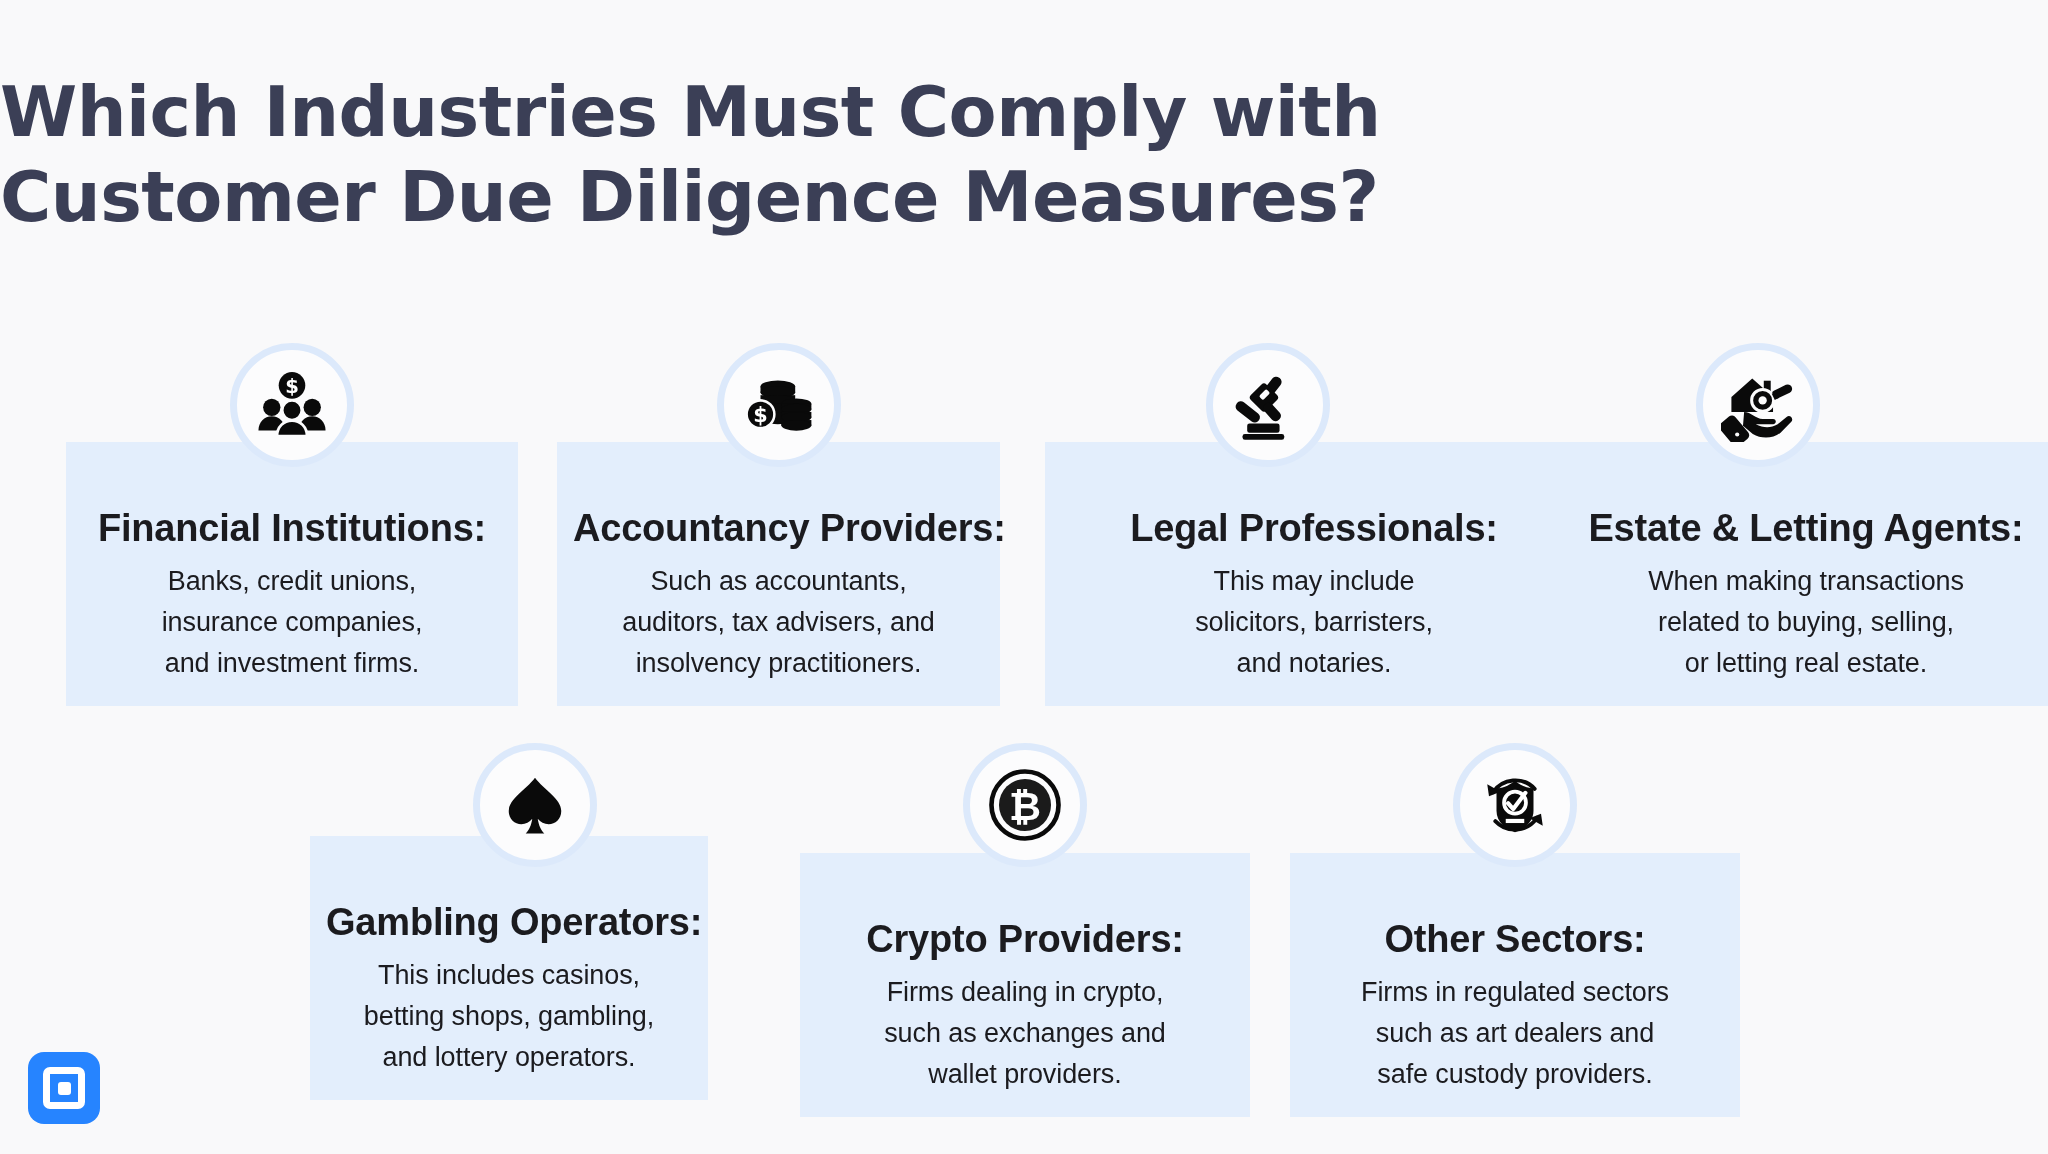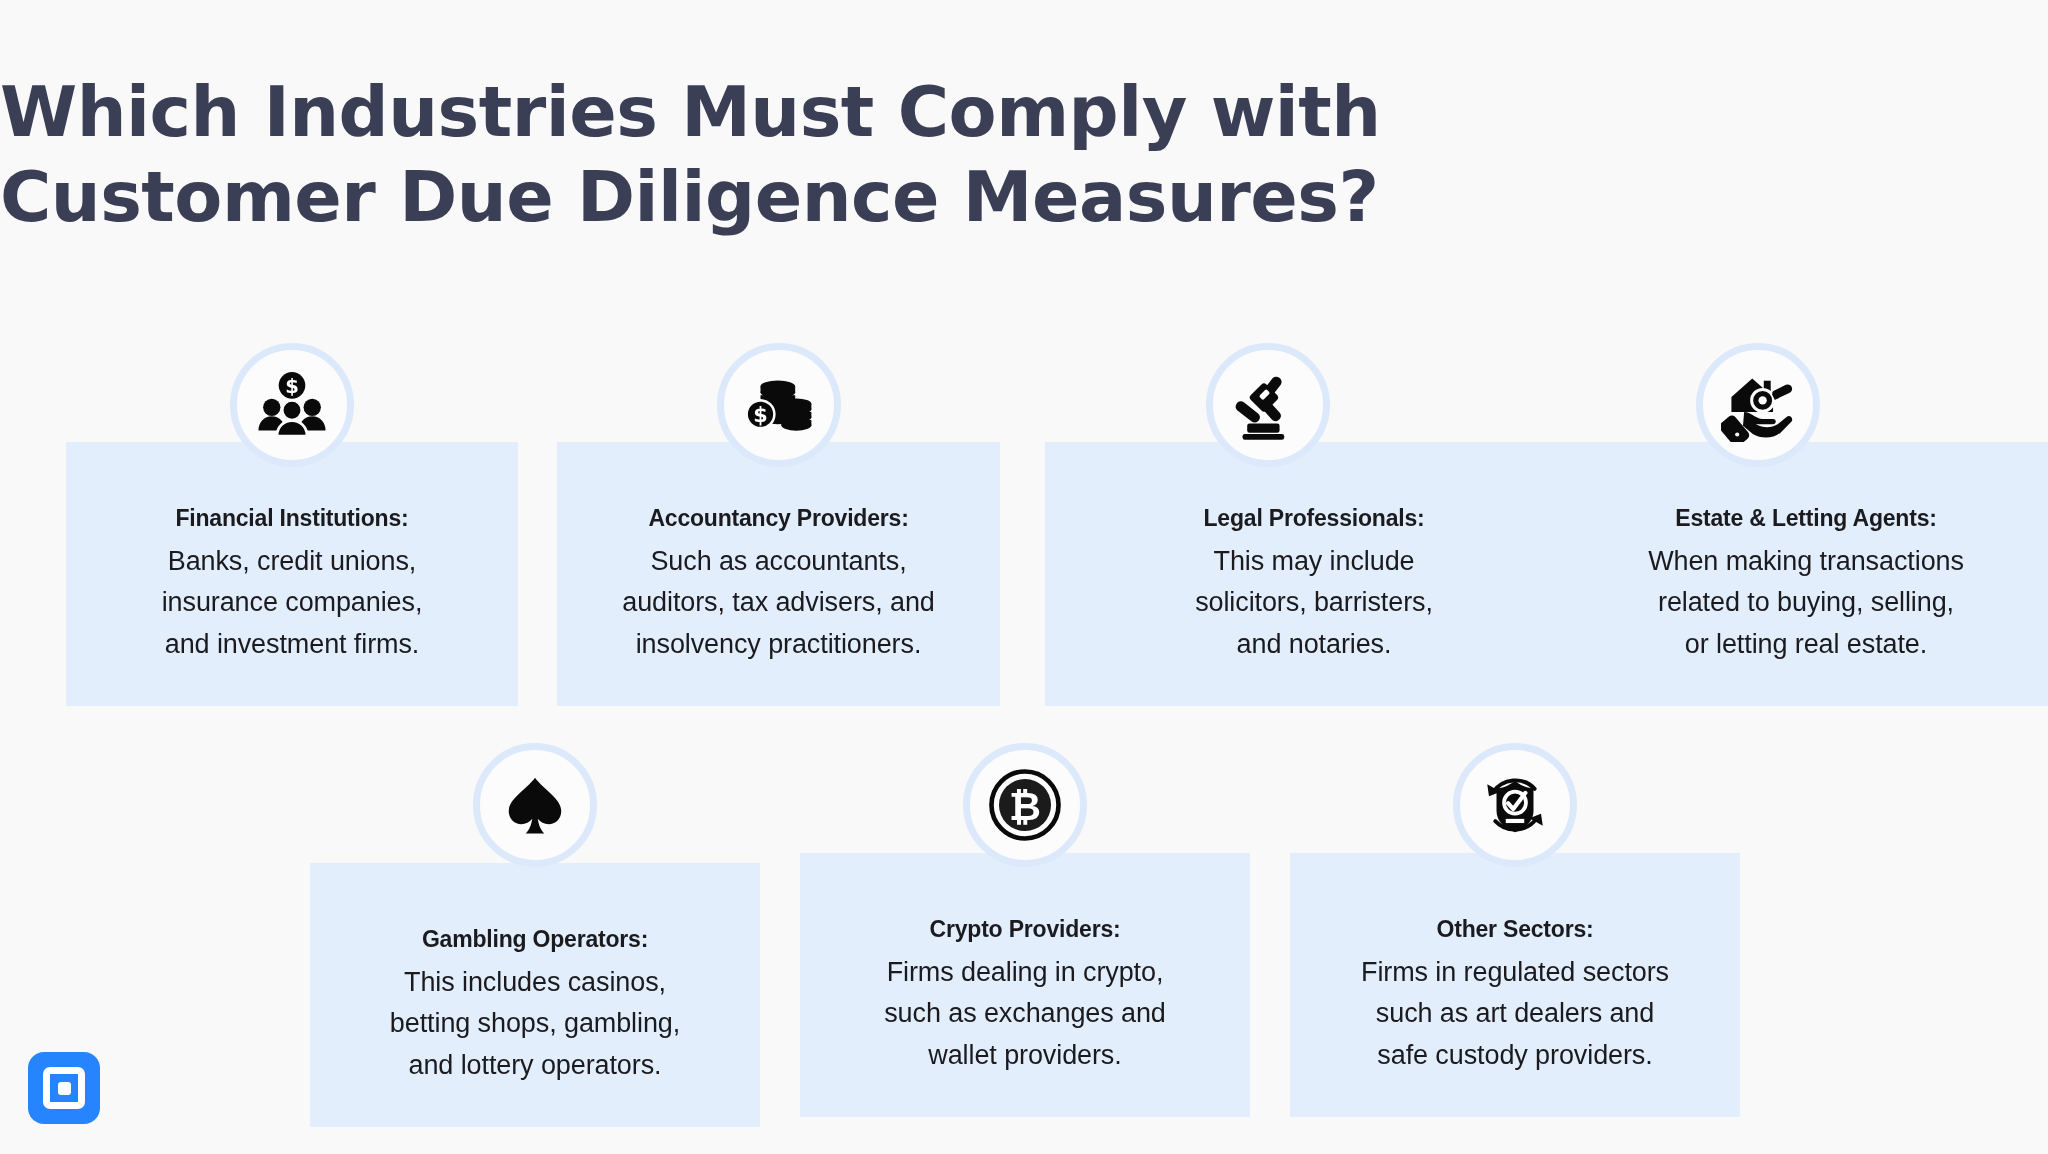--- a/index.html
+++ b/index.html
@@ -32,21 +32,21 @@
   }
   .card .card-inner {
     position:absolute;
     left:16px; right:16px;
     top:62px;
     text-align:center;
   }
   .card-title {
     color:#1b1b1f;
     font-weight:bold;
-    font-size:23px;
+    font-size:38px;
     line-height:1.28;
     letter-spacing:-0.2px;
     margin-bottom:8px;
     white-space:nowrap;
   }
   .card-body {
     color:#1b1b1f;
     font-size:27px;
     line-height:1.52;
     letter-spacing:-0.1px;
@@ -197,21 +197,21 @@
         <circle cx="36" cy="28" r="9.5" stroke="#fcfcfd" stroke-width="2.6"></circle>
         <circle cx="36" cy="28" r="3.6" fill="#fcfcfd"></circle>
         <rect x="45" y="21" width="4" height="6" transform="rotate(-26 47 24)"></rect>
         <path d="M20 38c6 0 10 6 16 6h9c3.2 0 3.2 4.6 0 4.6H30c7 3.4 13 3.4 19 0l8-6.5c2.6-2 6 1.6 4 4.2l-9.5 9.6c-6.5 5.5-17 5.5-24 1.2L19 50z"></path>
         <rect x="3" y="42" width="17" height="25" rx="4" transform="rotate(-40 11.5 54.5)"></rect>
       </g>
       <circle cx="14" cy="57.5" r="1.8" fill="#fcfcfd"></circle>
     </svg>
   </div>
 
-  <div class="card" style="left:310px; top:863px; width:450px; height:264px;padding-left:7px;">
+  <div class="card" style="left:310px; top:836px; width:398px; height:264px;padding-left:7px;">
     <div class="card-inner">
       <div class="card-title">Gambling Operators:</div>
       <div class="card-body">
         <span class="bl">This includes casinos,</span>
         <span class="bl">betting shops, gambling,</span>
         <span class="bl">and lottery operators.</span>
       </div>
     </div>
   </div>
   <div class="icon-bubble" style="left:473px; top:743px;">

